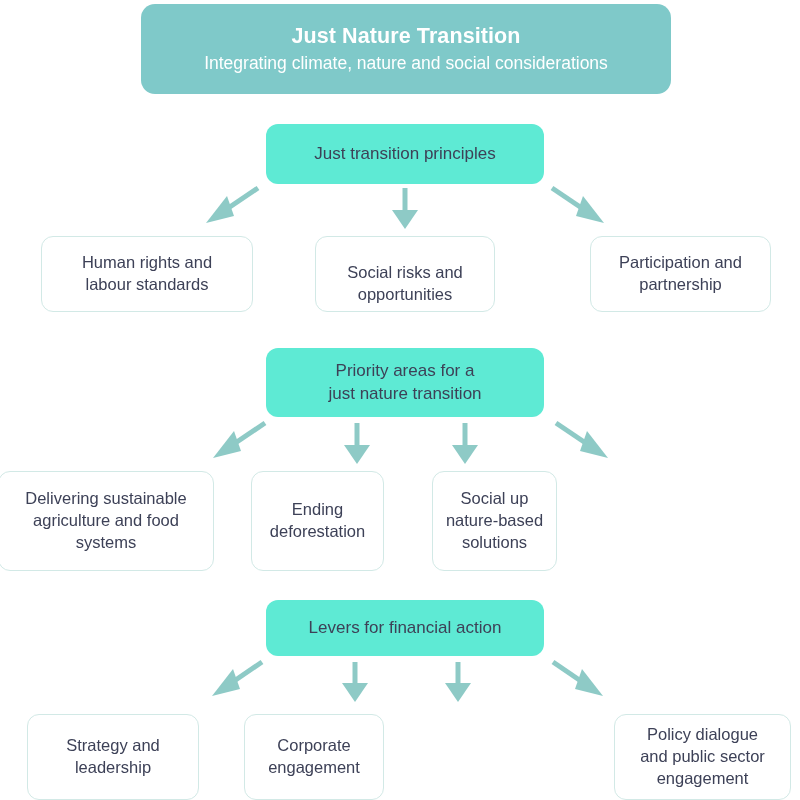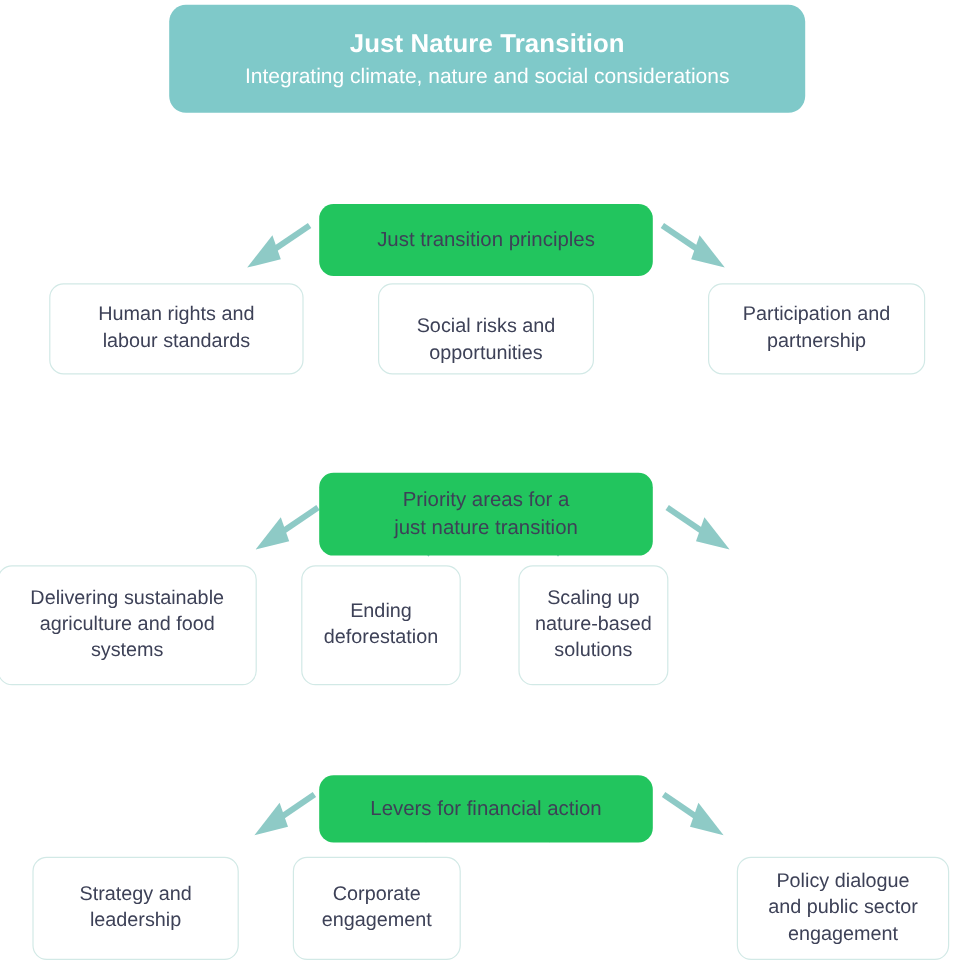--- a/index.html
+++ b/index.html
@@ -50,28 +50,27 @@
     font-size: 17.5px;
     font-weight: normal;
     line-height: 1.3;
     text-align: center;
     margin-top: 2px;
   }
 
   
   .section-head {
     position: absolute;
-    background: #22c55e;
+    background: #5eead4;
     border-radius: 12px;
     display: flex;
     align-items: center;
     justify-content: center;
     box-sizing: border-box;
     padding: 6px 16px;
-    margin-top: 46px;
   }
   .section-head .sh-text {
     color: #3d4157;
     font-size: 17px;
     line-height: 1.35;
     text-align: center;
     white-space: pre-line;
   }
   .sh-principles { left: 266px; top: 124px;  width: 278px; height: 60px; }
   .sh-priority   { left: 266px; top: 348px;  width: 278px; height: 69px; }
@@ -222,21 +221,21 @@
   <div class="node n-r2a">
     <div class="n-text">Delivering sustainable
 agriculture and food
 systems</div>
   </div>
   <div class="node n-r2b">
     <div class="n-text">Ending
 deforestation</div>
   </div>
   <div class="node n-r2c">
-    <div class="n-text">Scaling up
+    <div class="n-text">Social up
 nature-based
 solutions</div>
   </div>
 
   <div class="section-head sh-levers">
     <div class="sh-text">Levers for financial action</div>
   </div>
 
   <div class="node n-r3a">
     <div class="n-text">Strategy and

